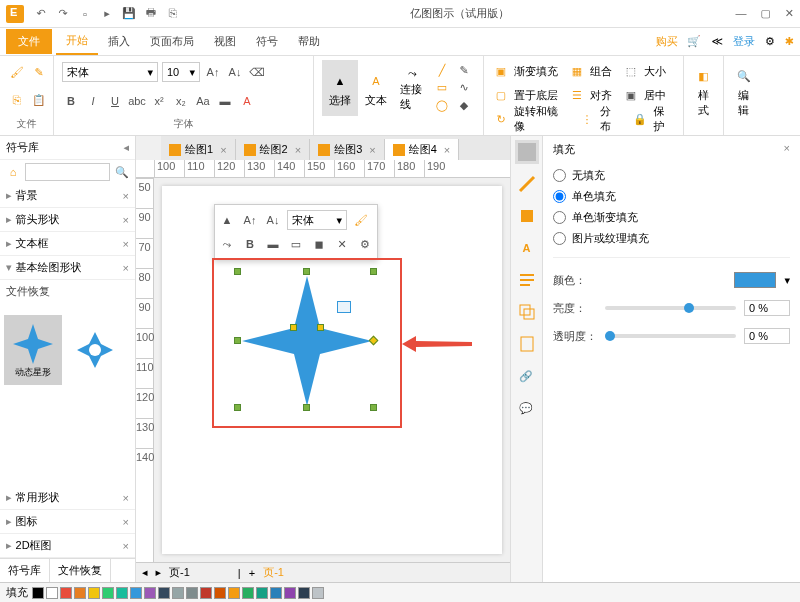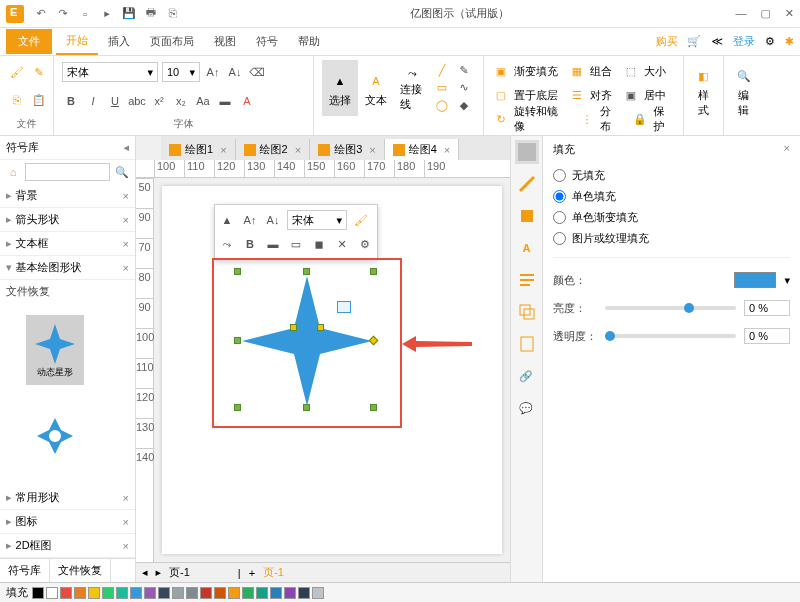--- a/index.html
+++ b/index.html
@@ -26,21 +26,21 @@
 .bigbtn .ico { width: 24px; height: 24px; display: flex; align-items: center; justify-content: center; }
 .content { display: flex; height: 446px; }
 .leftpanel { width: 136px; background: #fff; border-right: 1px solid #ddd; display: flex; flex-direction: column; }
 .lp-title { display: flex; align-items: center; padding: 4px 6px; border-bottom: 1px solid #eee; }
 .lp-search { display: flex; align-items: center; padding: 3px 4px; gap: 3px; }
 .lp-search input { flex: 1; border: 1px solid #ccc; height: 18px; padding: 0 3px; min-width: 0; }
 .lp-cat { display: flex; align-items: center; padding: 4px 6px; border-bottom: 1px solid #eee; cursor: pointer; }
 .lp-cat .caret { margin-right: 4px; color: #888; }
 .lp-cat .x { margin-left: auto; color: #888; }
 .lp-shapes { padding: 4px; display: flex; flex-wrap: wrap; gap: 4px; overflow-y: auto; }
-.shape-slot { width: 58px; height: 70px; display: flex; flex-direction: column; align-items: center; justify-content: center; margin-left: 22px; }
+.shape-slot { width: 58px; height: 70px; display: flex; flex-direction: column; align-items: center; justify-content: center; }
 .shape-slot.sel { background: #d0d0d0; }
 .footer-tabs { display: flex; border-top: 1px solid #ddd; font-size: 10px; }
 .footer-tab { padding: 4px 8px; border-right: 1px solid #ddd; }
 .canvas-area { flex: 1; background: #f0f0f0; display: flex; flex-direction: column; position: relative; }
 .doctabs { height: 24px; display: flex; background: #e8e8e8; align-items: flex-end; margin-left: 25px; }
 .doctab { padding: 3px 8px; display: flex; align-items: center; gap: 4px; border-right: 1px solid #ccc; cursor: pointer; }
 .doctab.active { background: #fff; }
 .doctab .di { width: 12px; height: 12px; background: #f39c12; }
 .doctab .dx { color: #888; margin-left: 3px; }
 .ruler-h { height: 18px; background: #fff; border-bottom: 1px solid #ccc; display: flex; font-size: 9px; color: #666; padding-left: 18px; overflow: hidden; }

